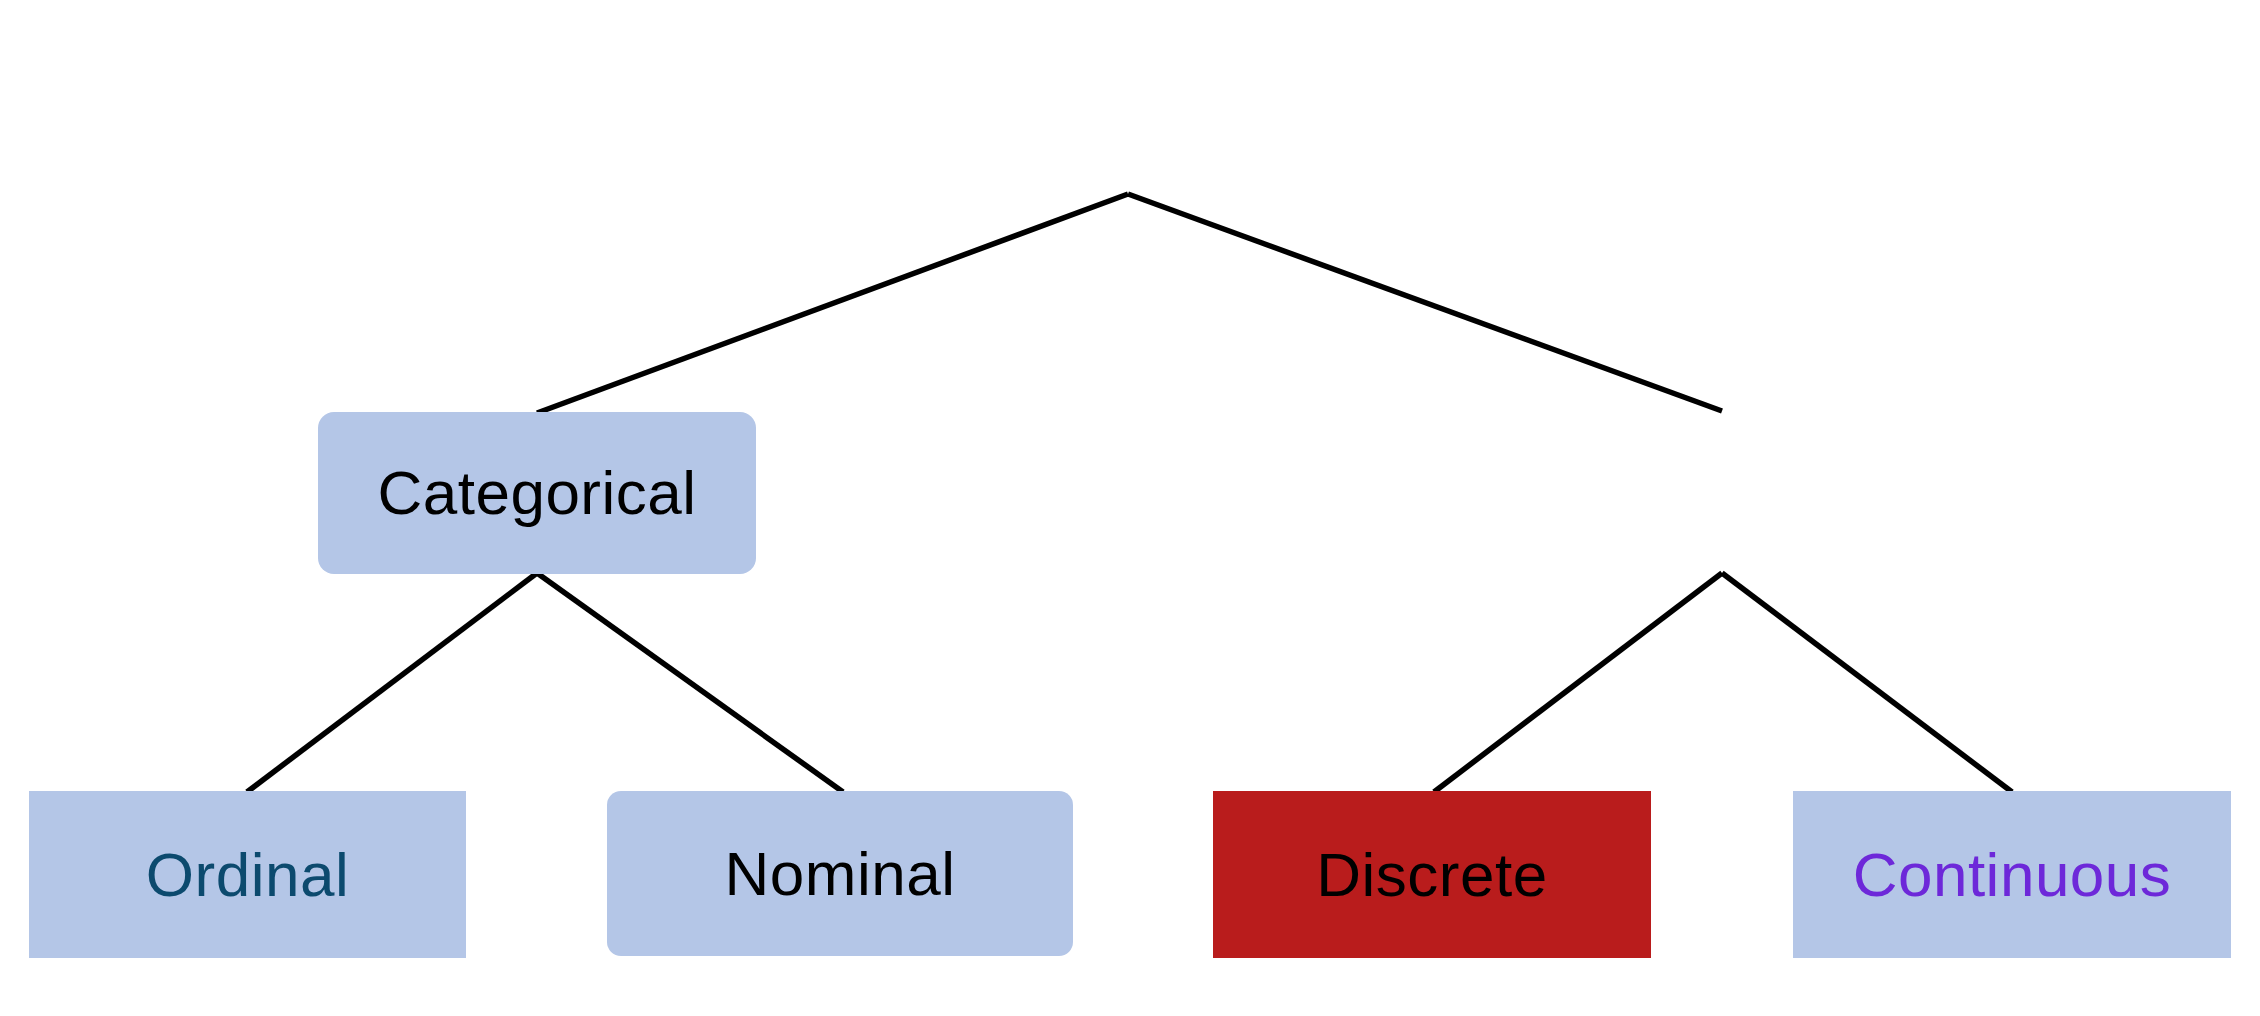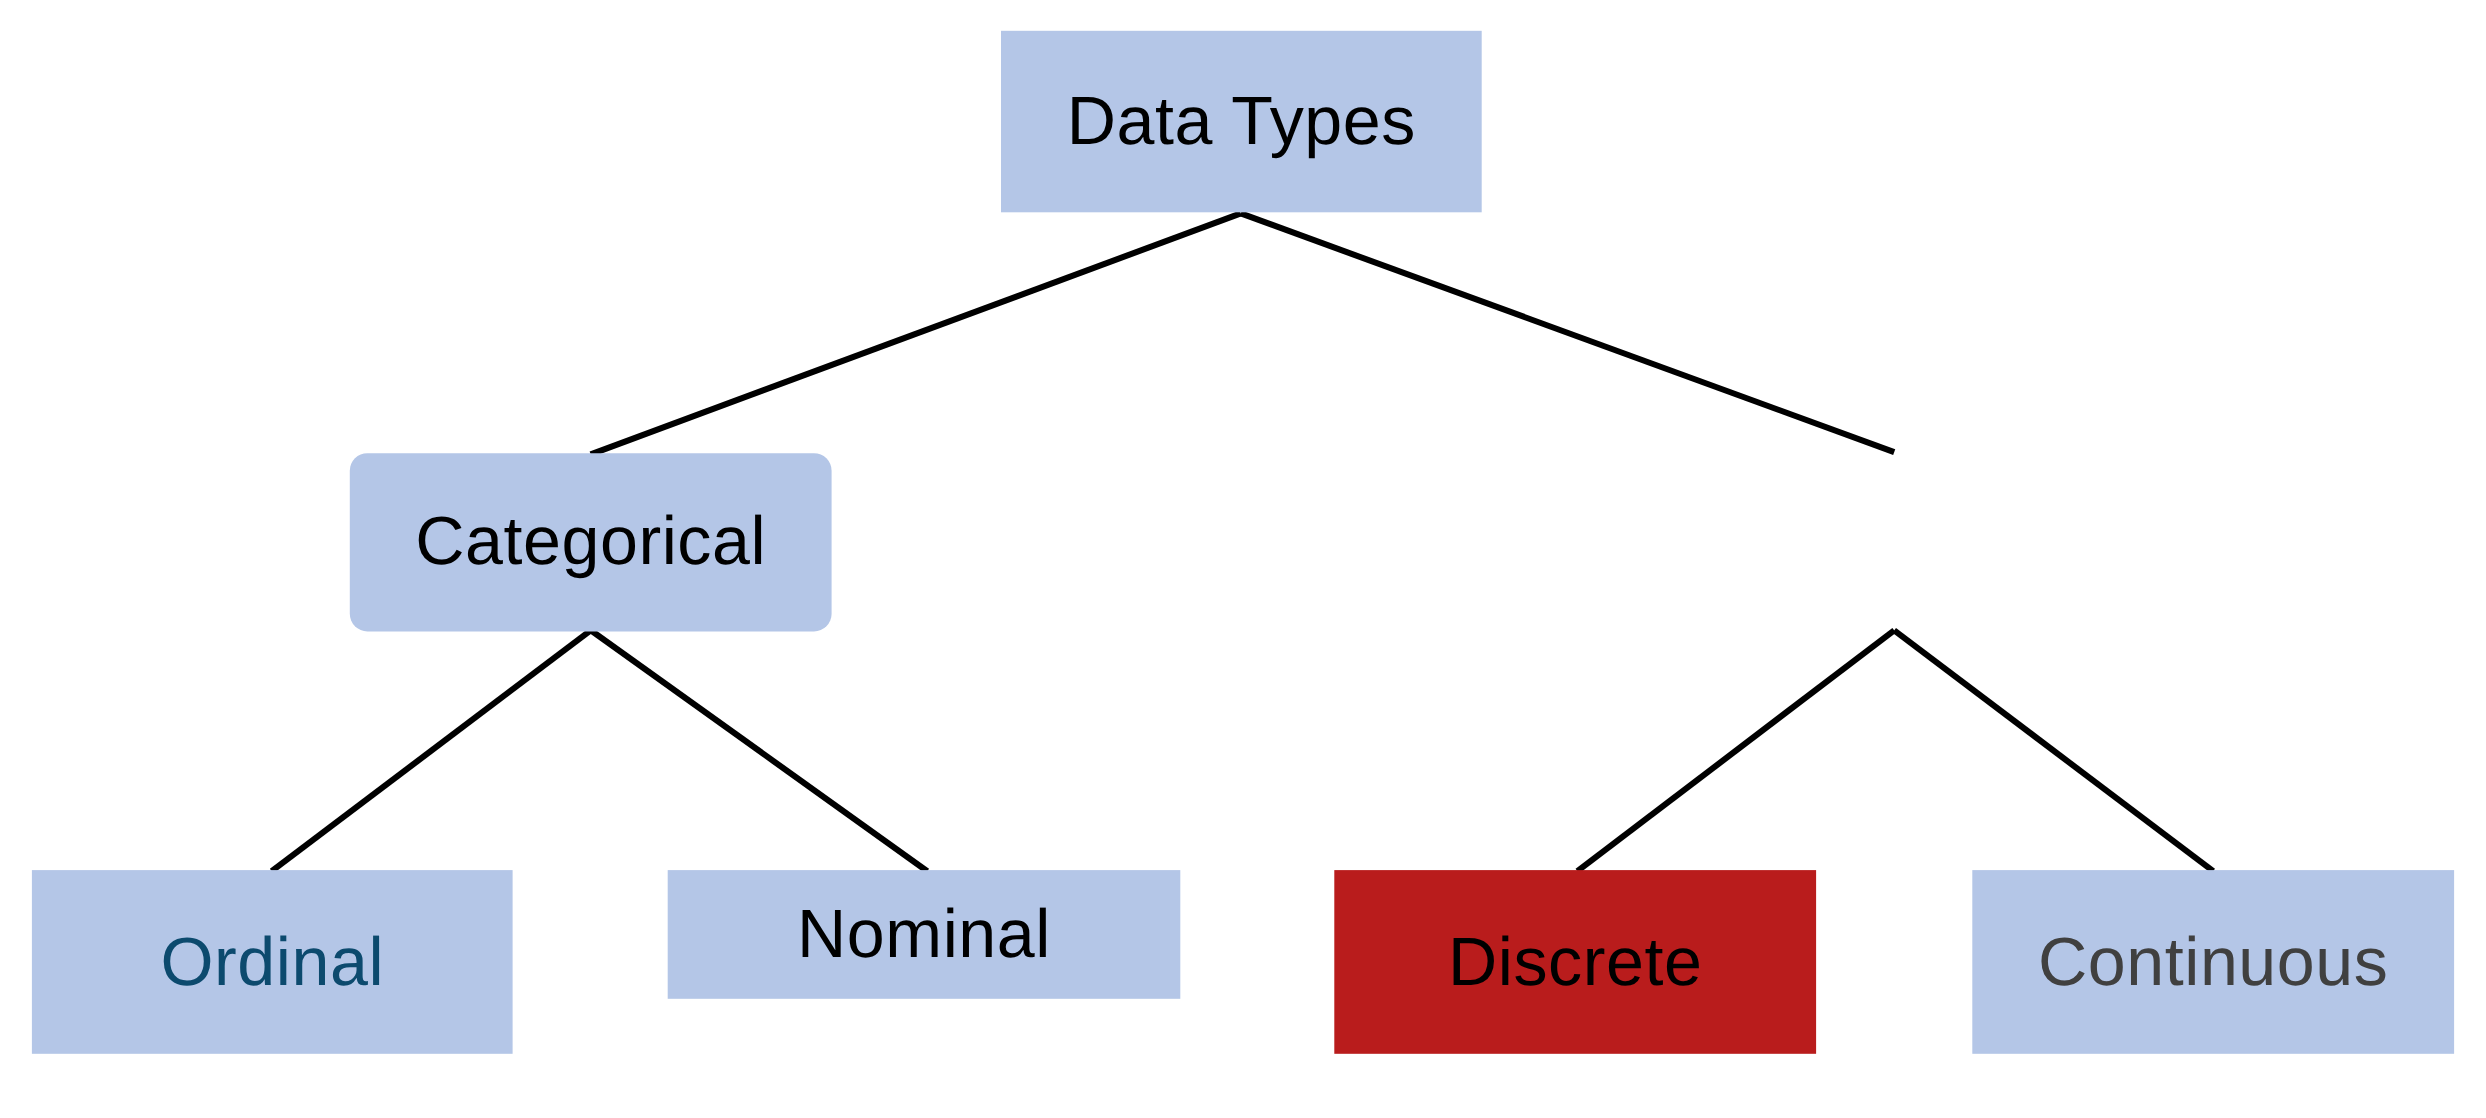--- a/index.html
+++ b/index.html
@@ -37,44 +37,43 @@
     justify-content: center;
     font-size: 62px;
     line-height: 1;
     white-space: nowrap;
     letter-spacing: 0.5px;
   }
   #n-root        { left: 910px;  top: 28px;  width: 437px; height: 165px; }
   #n-categorical { left: 318px;  top: 412px; width: 438px; height: 162px; }
   #n-numerical   { left: 1501px; top: 410px; width: 442px; height: 164px; }
   #n-ordinal     { left: 29px;   top: 791px; width: 437px; height: 167px; }
-  #n-nominal     { left: 607px;  top: 791px; width: 466px; height: 117px; }
+  #n-nominal     { left: 607px;  top: 791px; width: 466px; height: 165px; border-radius: 14px; }
   #n-discrete    { left: 1213px; top: 791px; width: 438px; height: 167px; }
   #n-continuous  { left: 1793px; top: 791px; width: 438px; height: 167px; }
 </style>
 </head>
 <body>
 
 <div class="canvas" style="background: rgb(255, 255, 255);">
 
   <svg class="edges" viewBox="0 0 2260 1016">
     <line class="edge" x1="1128" y1="194" x2="537" y2="413" stroke="#000000"></line>
     <line class="edge" x1="1128" y1="194" x2="1722" y2="411" stroke="#000000"></line>
     <line class="edge" x1="537" y1="573" x2="247" y2="792" stroke="#000000"></line>
     <line class="edge" x1="537" y1="573" x2="843" y2="792" stroke="#000000"></line>
     <line class="edge" x1="1722" y1="573" x2="1434" y2="792" stroke="#000000"></line>
     <line class="edge" x1="1722" y1="573" x2="2012" y2="792" stroke="#000000"></line>
   </svg>
 
-  <div class="node" id="n-root" style="background: rgb(180, 198, 231); color: rgb(0, 0, 0);">Data Types</div>
 
   <div class="node" id="n-categorical" style="background: rgb(180, 198, 231); color: rgb(0, 0, 0); border-radius: 16px;">Categorical</div>
 
 
   <div class="node" id="n-ordinal" style="background: rgb(180, 198, 231); color: #0c4a6e; text-align: right;">Ordinal</div>
 
   <div class="node" id="n-nominal" style="background: rgb(180, 198, 231); color: rgb(0, 0, 0);">Nominal</div>
 
   <div class="node" id="n-discrete" style="background: #b91c1c; color: rgb(0, 0, 0);">Discrete</div>
 
-  <div class="node" id="n-continuous" style="background: rgb(180, 198, 231); color: #404040; text-align: center;">Continuous</div>
+  <div class="node" id="n-continuous" style="background: rgb(180, 198, 231); color: #6d28d9; text-align: center;">Continuous</div>
 
 </div>
 
 </body></html>

